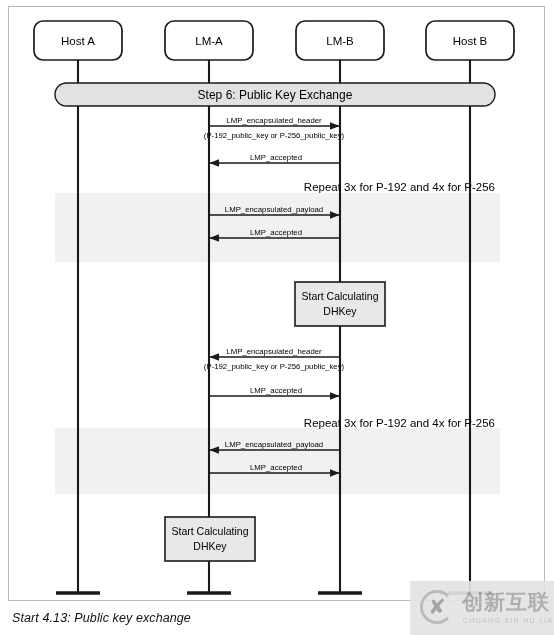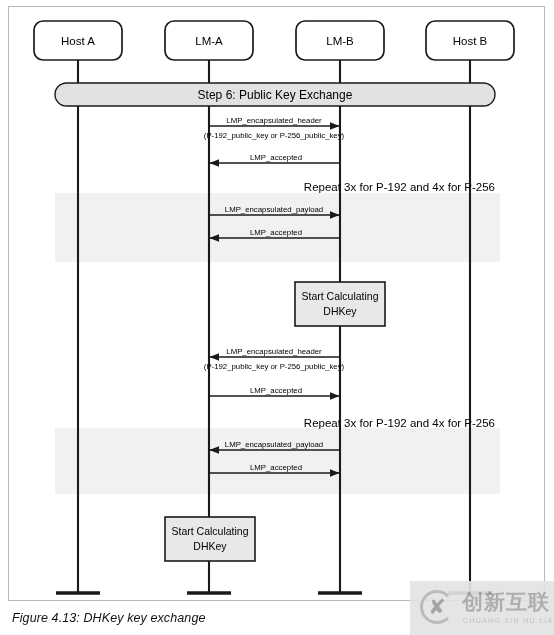--- a/index.html
+++ b/index.html
@@ -155,20 +155,20 @@
     <text class="t-box" x="340" y="315" text-anchor="middle">DHKey</text>
   </g>
 
   <g>
     <rect x="165" y="517" width="90" height="44" fill="#e8e8e8" stroke="#1a1a1a" stroke-width="1.6"></rect>
     <text class="t-box" x="210" y="535" text-anchor="middle">Start Calculating</text>
     <text class="t-box" x="210" y="550" text-anchor="middle">DHKey</text>
   </g>
 </svg>
 
-<div class="caption">Figure 4.13:  DHKey key exchange</div>
+<div class="caption">Start 4.13:  Public key exchange</div>
 
 <div id="watermark">
   <div class="wm-logo"></div>
   <div class="wm-x">✘</div>
   <div class="wm-cn">创新互联</div>
   <div class="wm-py">CHUANG XIN HU LIAN</div>
 </div>
 
 </body></html>

